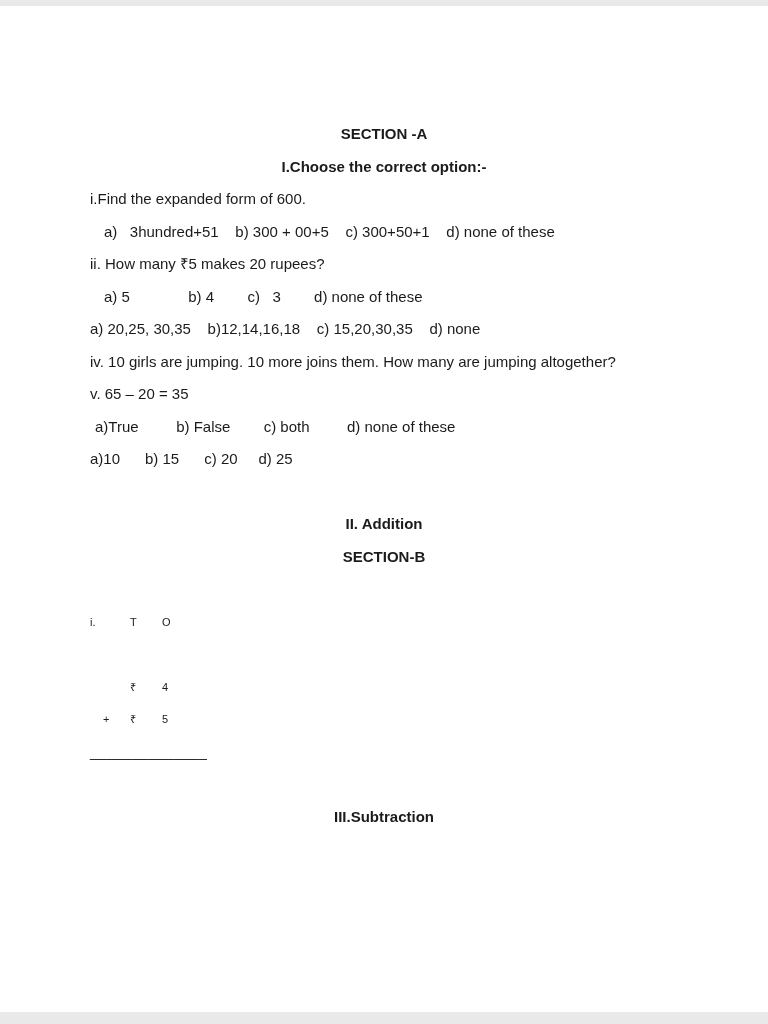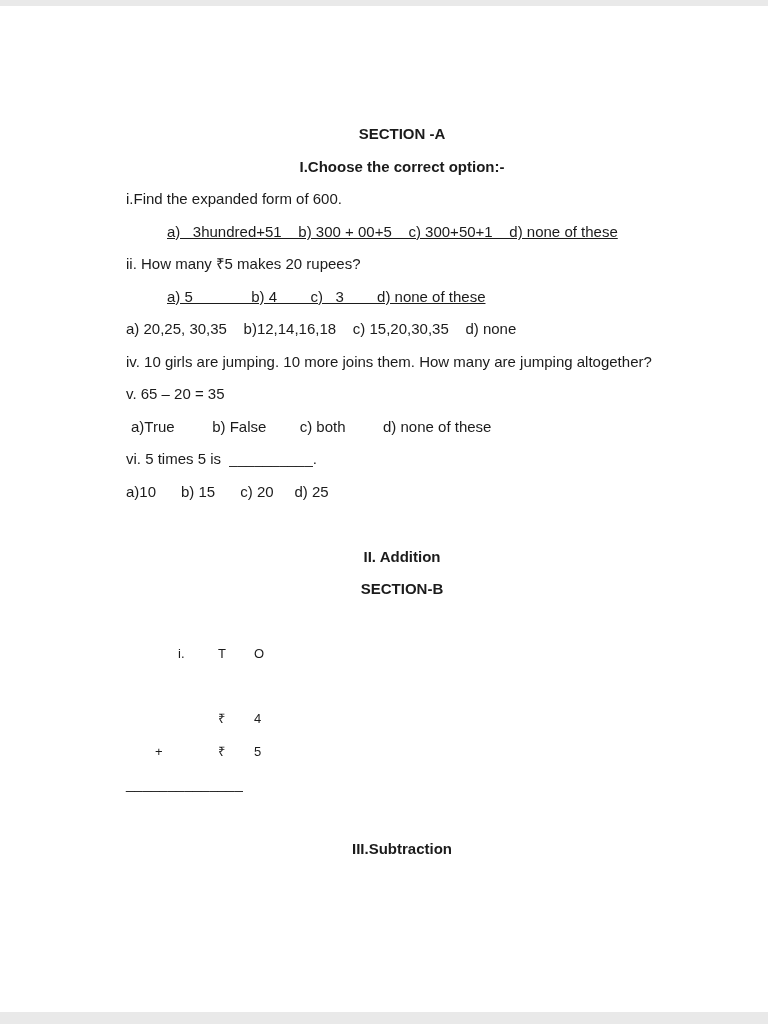--- a/index.html
+++ b/index.html
@@ -1,15 +1,15 @@
 <!DOCTYPE html>
 <html><head>
 <meta charset="utf-8">
 <style>
-  * { box-sizing: border-box; padding-left: 36px; }
+  * { box-sizing: border-box; }
   html, body {
     margin: 0;
     padding: 0;
     background: #ffffff;
   }
   .viewport {
     position: relative;
     width: 768px;
     height: 1024px;
     background: #ffffff;
@@ -35,30 +35,29 @@
     padding: 118px 90px 0 90px;
   }
   .line {
     margin: 0;
     font-size: 15px;
     line-height: 32.5px;
     white-space: pre-wrap;
   }
   .bold { font-weight: bold; text-align: center; }
   .center { text-align: center; }
-  .indent-lg { margin-left: 41px; text-decoration: underline; }
+  .indent-lg { margin-left: 14px; }
   .indent-sm { margin-left: 5px; }
   .sp { height: 32.5px; }
 
   
   .sum-row {
-    font-size: 13px;
+    font-size: 11px;
     line-height: 32.5px;
     white-space: pre;
-    margin-left: 16px;
   }
   .sum-row .c0 { display: inline-block; width: 40px; }
   .sum-row .c0.plus { padding-left: 13px; }
   .sum-row .c1 { display: inline-block; width: 32px; }
   .sum-row .c2 { display: inline-block; width: 32px; }
 </style>
 </head>
 <body>
 
 <div class="viewport">
@@ -76,21 +75,20 @@
     <p class="line">ii. How many ₹5 makes 20 rupees?</p>
     <p class="line indent-lg">a) 5              b) 4        c)   3        d) none of these</p>
 
     <p class="line">a) 20,25, 30,35    b)12,14,16,18    c) 15,20,30,35    d) none</p>
 
     <p class="line">iv. 10 girls are jumping. 10 more joins them. How many are jumping altogether?</p>
 
     <p class="line">v. 65 – 20 = 35</p>
     <p class="line indent-sm">a)True         b) False        c) both         d) none of these</p>
 
-    <p class="line">vi. 5 times 5 is  __________.</p>
     <p class="line">a)10      b) 15      c) 20     d) 25</p>
 
     <div class="sp"></div>
 
     <p class="line bold">II. Addition</p>
     <p class="line bold center">SECTION-B</p>
 
     <div class="sp"></div>
 
     <div class="sum-row"><span class="c0">i.</span><span class="c1">T</span><span class="c2">O</span></div>

